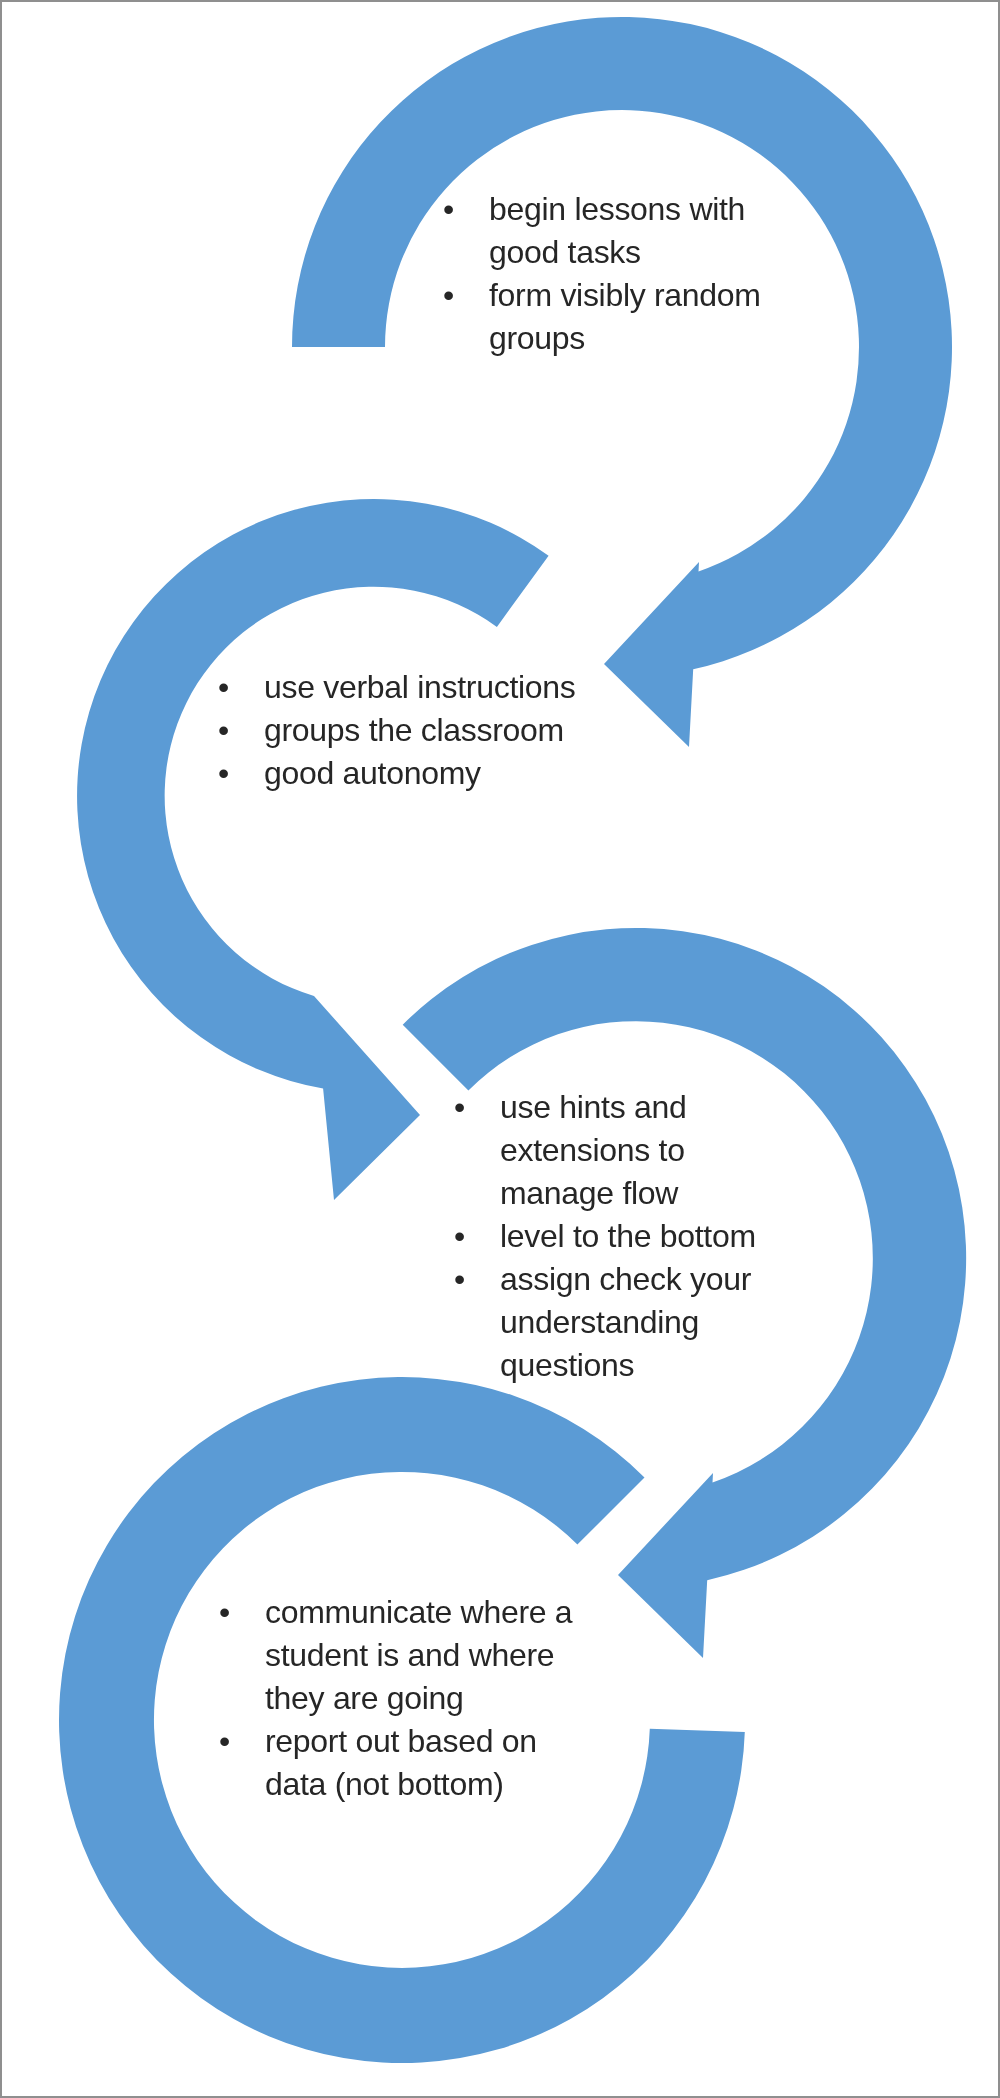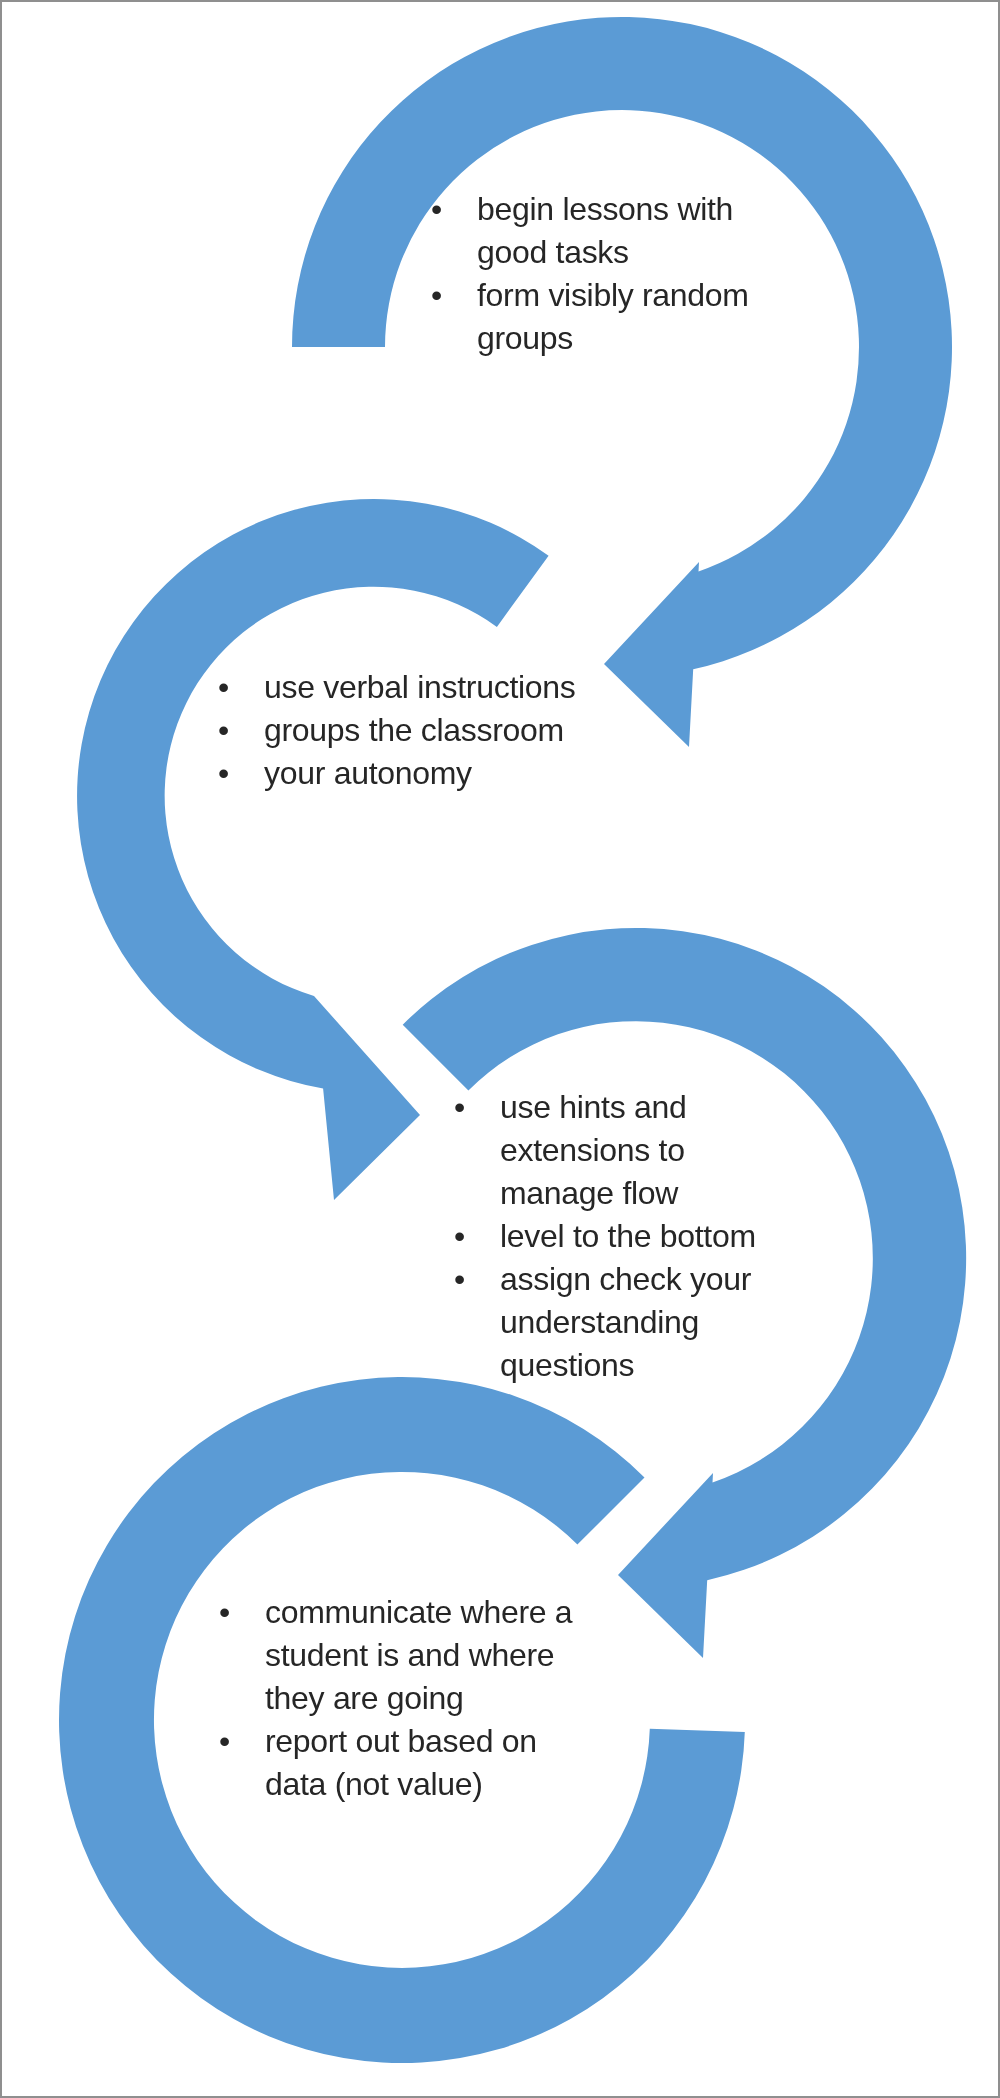--- a/index.html
+++ b/index.html
@@ -39,21 +39,21 @@
   .tb li {
     display: flex;
     align-items: flex-start;
     white-space: pre-line;
   }
   .tb li::before {
     content: "\2022";
     flex: 0 0 46px;
   }
   
-  .tb1 { left: 429px; top: 186px;  width: 400px; }
+  .tb1 { left: 441px; top: 186px;  width: 400px; }
   .tb2 { left: 216px; top: 664px;  width: 460px; }
   .tb3 { left: 452px; top: 1084px; width: 420px; }
   .tb4 { left: 217px; top: 1589px; width: 460px; }
 </style>
 </head>
 <body>
 
 <div class="canvas">
 
   <svg class="arrows-svg" viewBox="0 0 996 2094" aria-hidden="true">
@@ -73,21 +73,21 @@
 good tasks</li>
         <li>form visibly random
 groups</li>
       </ul>
   </div>
 
   <div class="tb tb2">
     <ul>
         <li>use verbal instructions</li>
         <li>groups the classroom</li>
-        <li>your autonomy</li>
+        <li>good autonomy</li>
       </ul>
   </div>
 
   <div class="tb tb3">
     <ul>
         <li>use hints and
 extensions to
 manage flow</li>
         <li>level to the bottom</li>
         <li>assign check your
@@ -95,17 +95,17 @@
 questions</li>
       </ul>
   </div>
 
   <div class="tb tb4">
     <ul>
         <li>communicate where a
 student is and where
 they are going</li>
         <li>report out based on
-data (not value)</li>
+data (not bottom)</li>
       </ul>
   </div>
 
 </div>
 
 </body></html>

